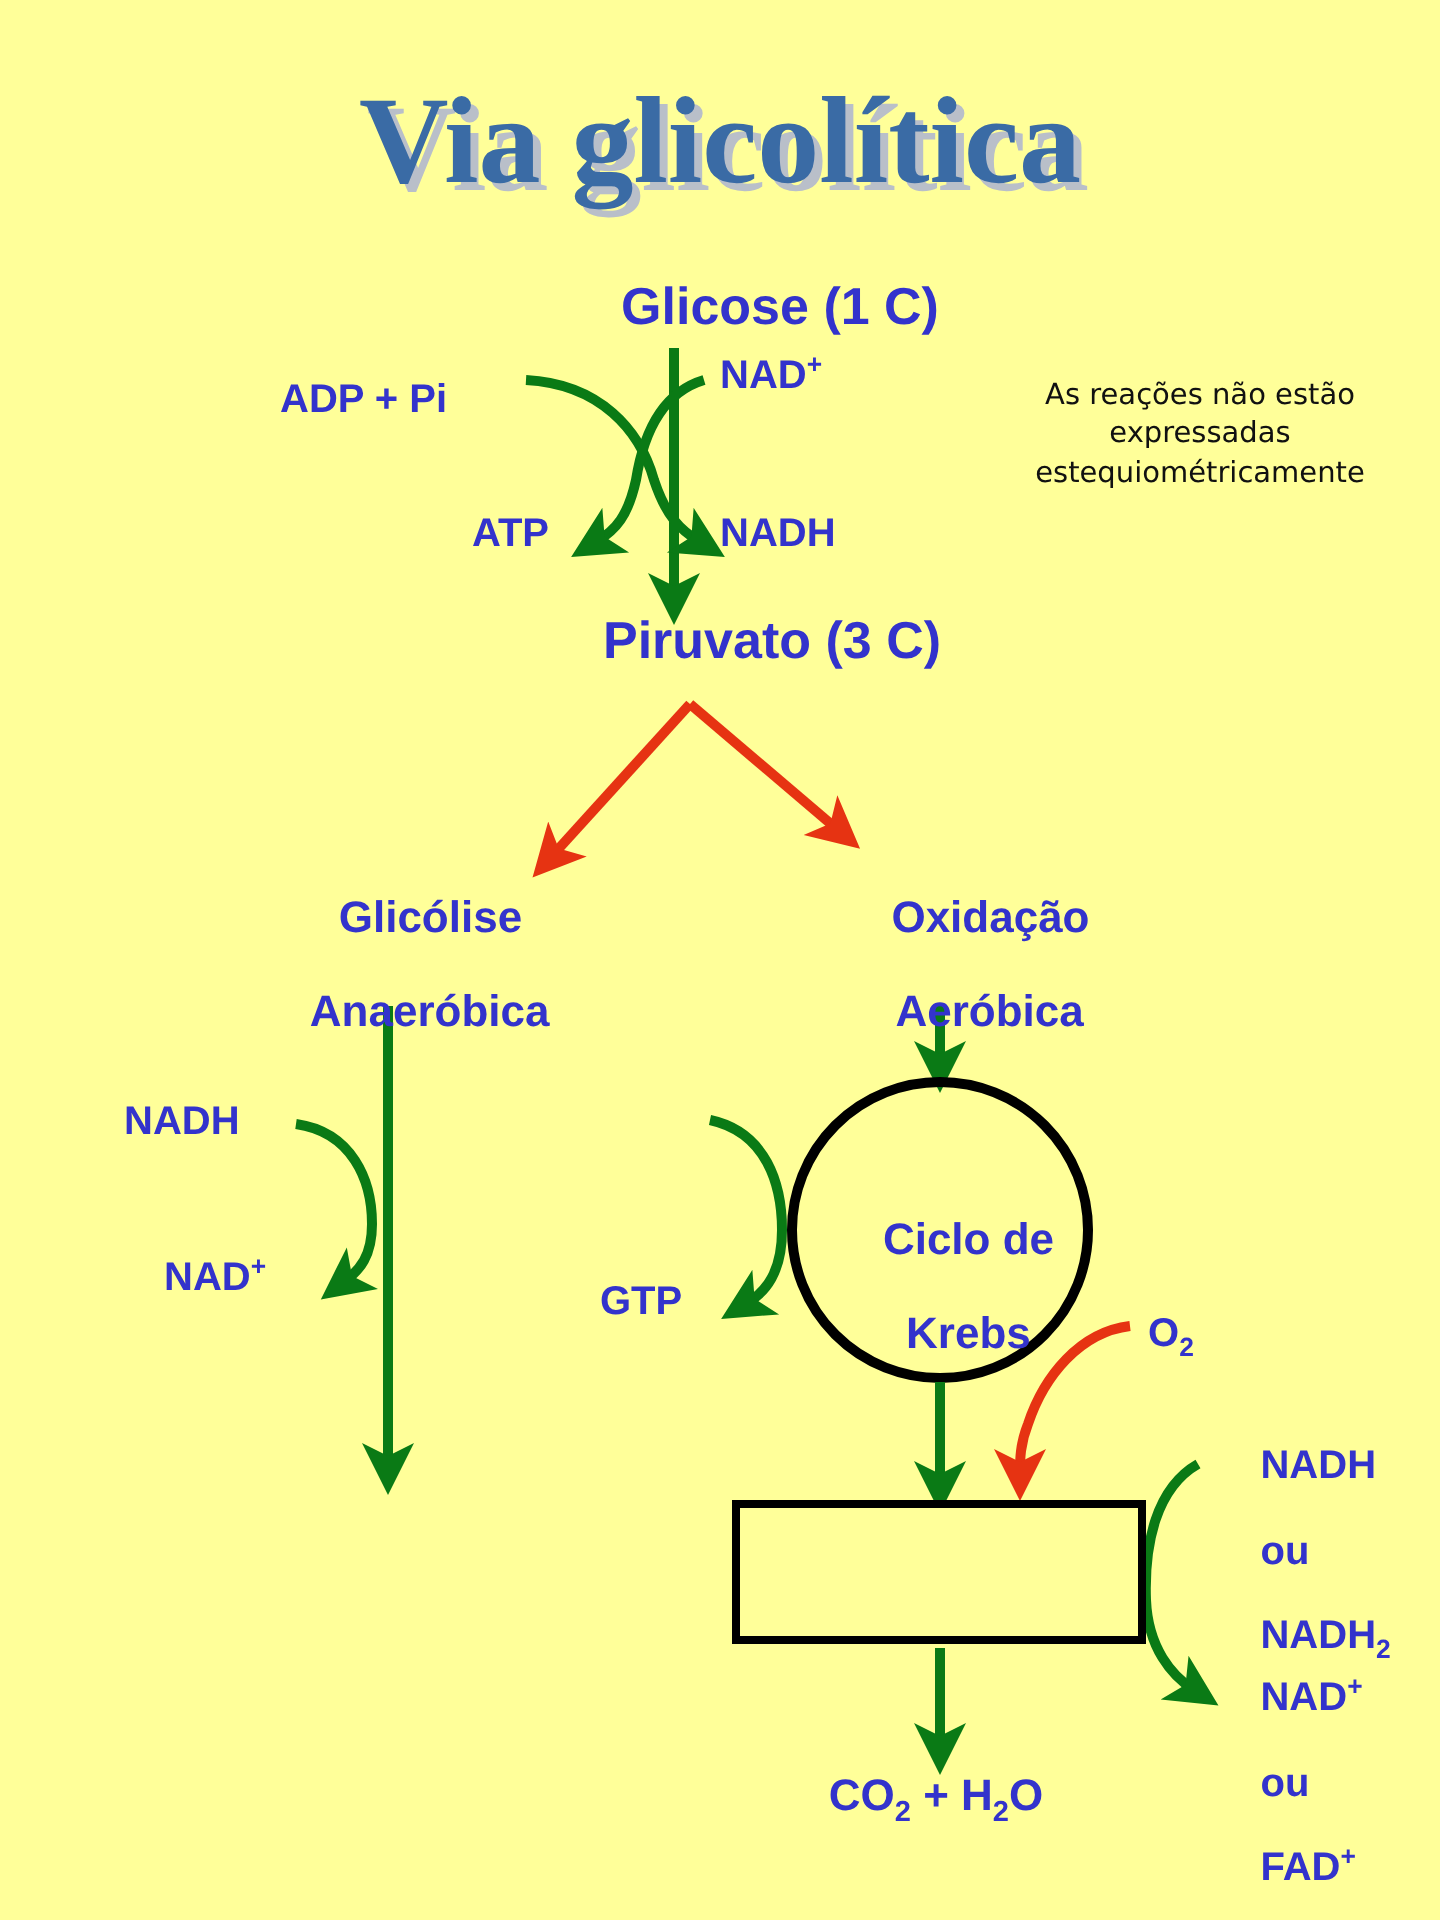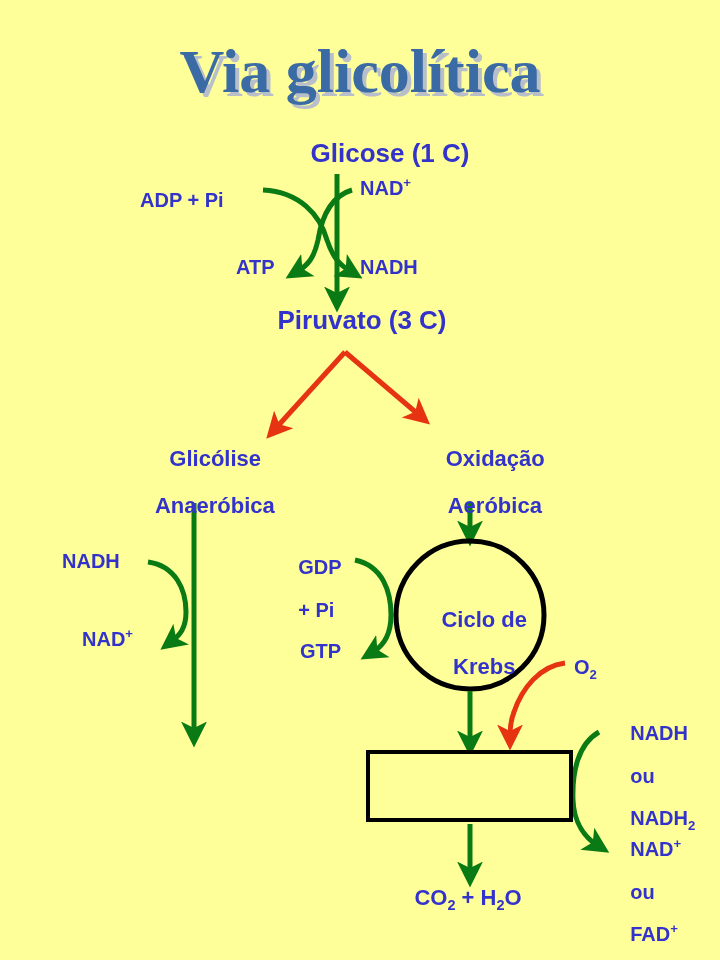--- a/index.html
+++ b/index.html
@@ -133,24 +133,25 @@
 
     <path d="M 565,663 C 540,666 522,688 514,712 C 510,722 510,730 510,736" fill="none" stroke="#e63312" stroke-width="5" marker-end="url(#rh)"></path>
 
     <path d="M 599,732 C 578,744 572,772 573,800 C 574,824 586,838 597,845" fill="none" stroke="#0a7a15" stroke-width="5" marker-end="url(#gh)"></path>
 
     <line x1="470" y1="824" x2="470" y2="873" stroke="#0a7a15" stroke-width="5" marker-end="url(#gh)"></line>
   </svg>
 
   <div id="title">Via glicolítica</div>
 
+  <div id="note">As reações não estão expressadas estequiométricamente</div>
 
   <div class="lbl ctr f26" style="left:390px; top:140px;">Glicose (1 C)</div>
 
-  <div class="lbl ctr f26" style="left:362px; top:307px;">Piruvato (3 C)</div>
+  <div class="lbl ctr f26" style="left:386px; top:307px;">Piruvato (3 C)</div>
 
   <div class="lbl ctr f22" style="left:203px; top:424px;">
     <span>Glicólise</span><br>
     <span>Anaeróbica</span>
   </div>
 
   <div class="lbl ctr f22" style="left:483px; top:424px;">
     <span>Oxidação</span><br>
     <span>Aeróbica</span>
   </div>
@@ -173,24 +174,20 @@
   <div class="lbl lft f20" style="left:360px; top:178px;"><span>NAD</span><sup>+</sup></div>
 
   <div class="lbl lft f20" style="left:236px; top:257px;">ATP</div>
 
   <div class="lbl lft f20" style="left:360px; top:257px;">NADH</div>
 
   <div class="lbl lft f20" style="left:62px; top:551px;">NADH</div>
 
   <div class="lbl lft f20" style="left:82px; top:629px;"><span>NAD</span><sup>+</sup></div>
 
-  <div class="lbl lft f20" style="left:276px; top:536px;">
-    <span>GDP</span><br>
-    <span>+ Pi</span>
-  </div>
 
   <div class="lbl lft f20" style="left:300px; top:641px;">GTP</div>
 
   <div class="lbl lft f20" style="left:574px; top:657px;"><span>O</span><sub>2</sub></div>
 
   <div class="lbl lft f20" style="left:608px; top:702px;">
     <span>NADH</span><br>
     <span>ou</span><br>
     <span><span>NADH</span><sub>2</sub></span>
   </div>

